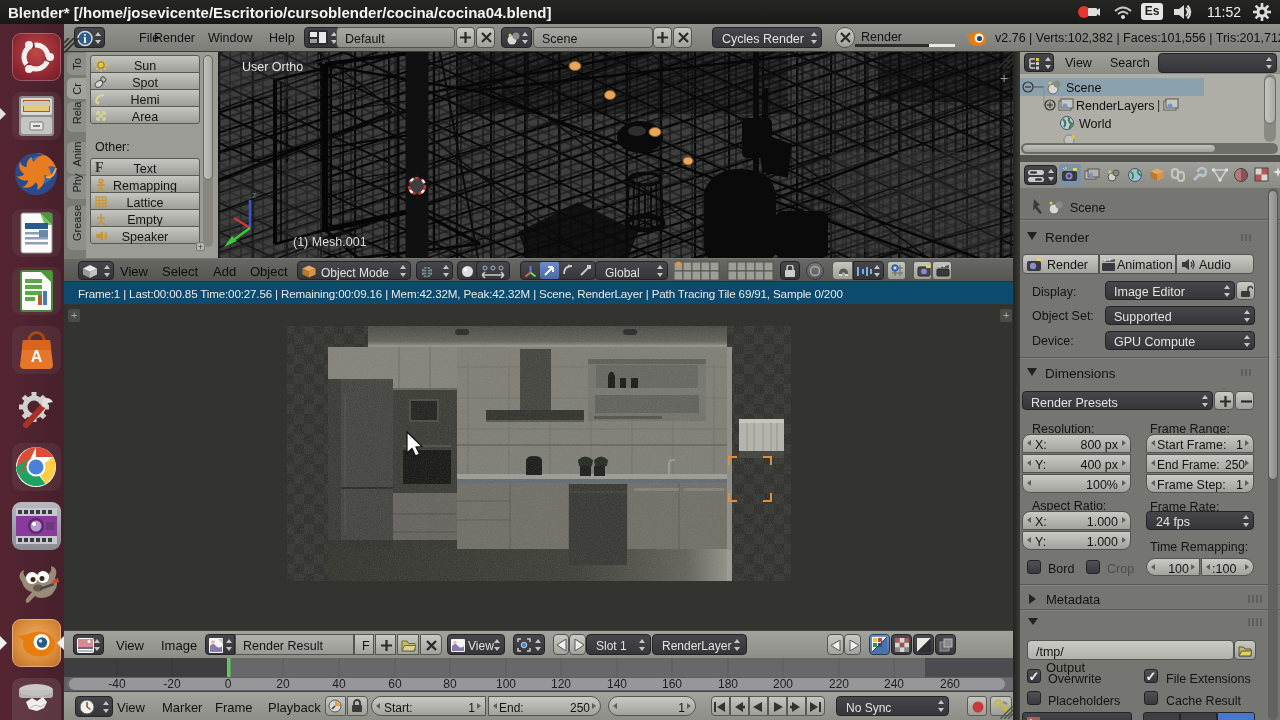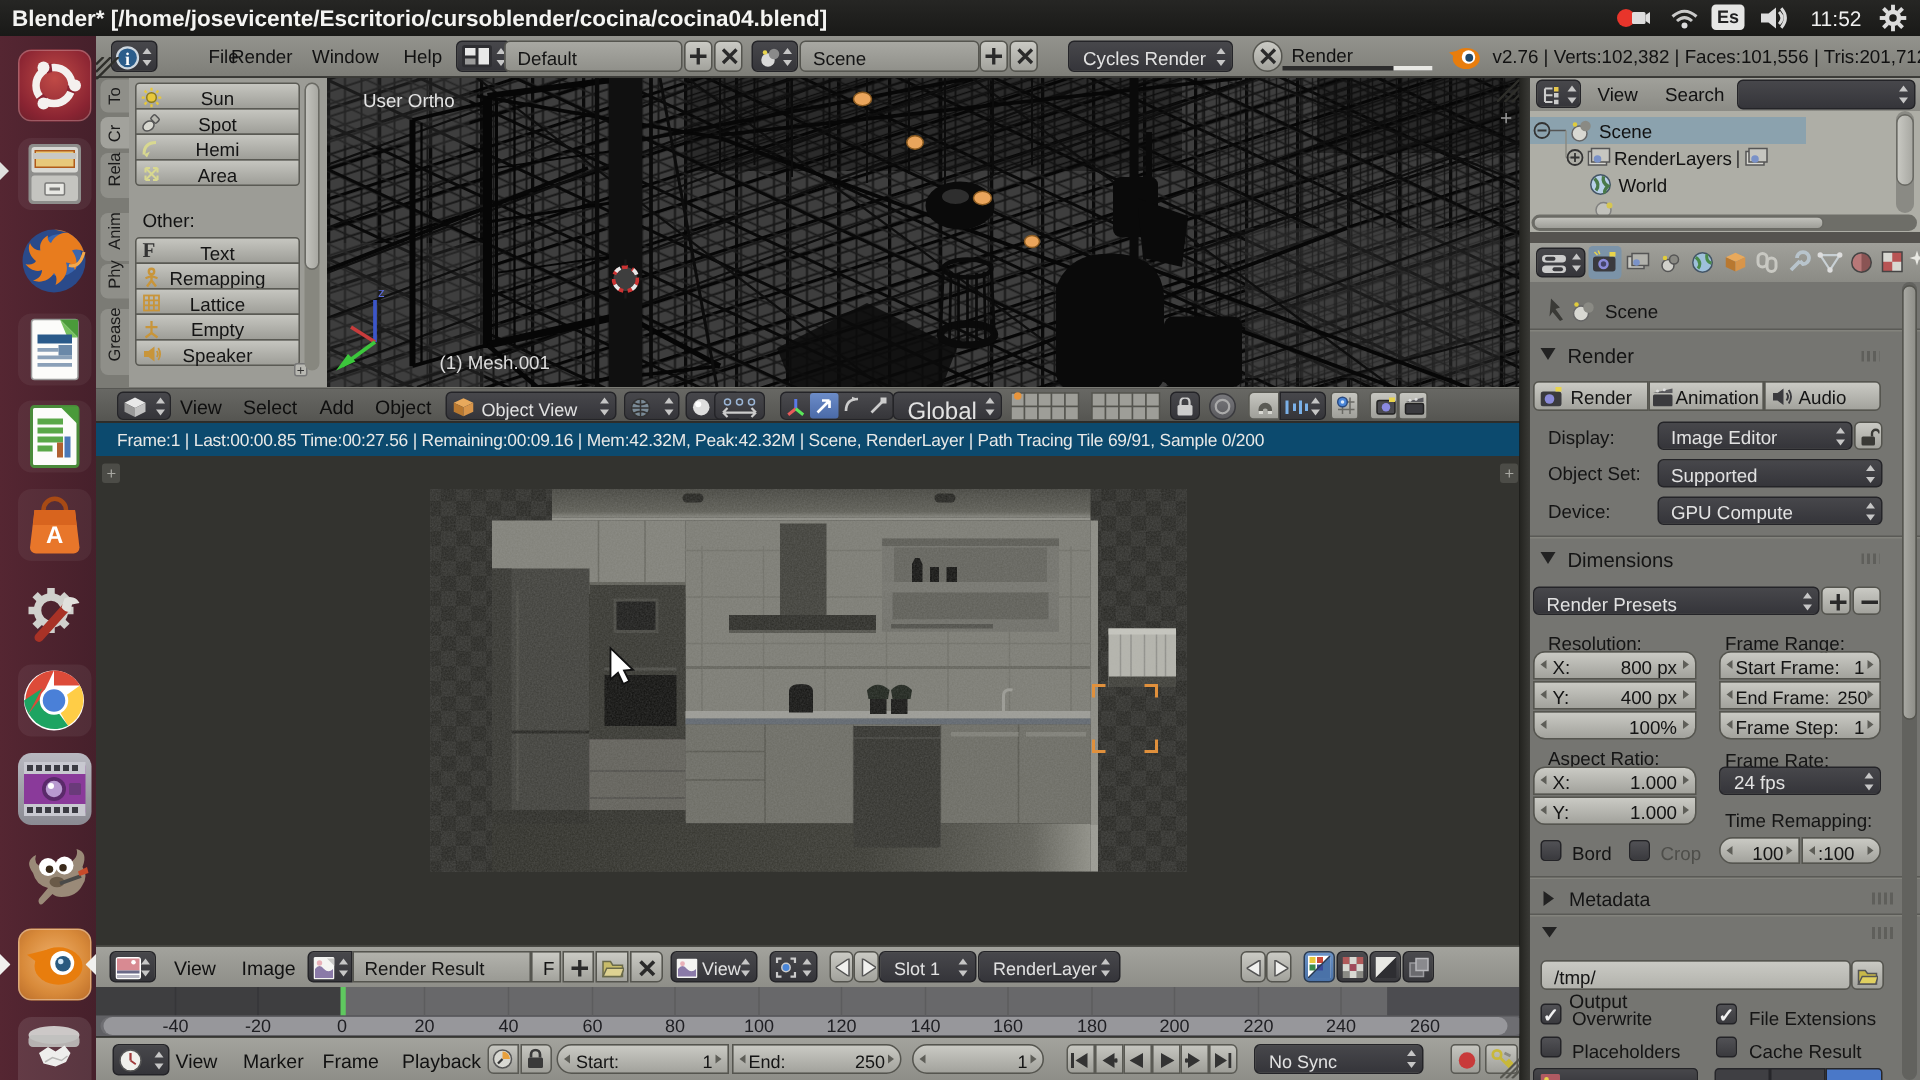--- a/index.html
+++ b/index.html
@@ -546,21 +546,21 @@
   <div class="abs t" style="left:56px;top:6px;color:#0e0e0e;">View</div>
   <div class="abs t" style="left:98px;top:6px;color:#0e0e0e;">Select</div>
   <div class="abs t" style="left:149px;top:6px;color:#0e0e0e;">Add</div>
   <div class="abs t" style="left:186px;top:6px;color:#0e0e0e;">Object</div>
   <div class="abs dd" style="left:233px;top:2px;width:114px;height:19px;">
       <svg width="14" height="13" style="position:absolute;left:4px;top:3px">
         <polygon points="7,0.5 13.5,3.5 7,6.5 0.5,3.5" fill="#e8a95c"></polygon>
         <polygon points="0.5,3.5 7,6.5 7,12.5 0.5,9.5" fill="#b87830"></polygon>
         <polygon points="13.5,3.5 7,6.5 7,12.5 13.5,9.5" fill="#d8954a"></polygon>
       </svg>
-      <span style="position:absolute;left:23px;top:4px;font-size:12px;">Object View</span>
+      <span style="position:absolute;left:23px;top:4px;font-size:12px;">Object Mode</span>
       <span class="ud"></span>
     </div>
   <div class="abs dd" style="left:352px;top:2px;width:37px;height:19px;"><svg width="14" height="14" style="margin:2.5px 0 0 3px">
         <circle cx="7" cy="7" r="6" fill="#7a8a96" stroke="#333"></circle>
         <path d="M1 7 H13 M7 1 V13 M2.5 3.5 Q7 6 11.5 3.5 M2.5 10.5 Q7 8 11.5 10.5" stroke="#333" fill="none"></path>
       </svg><span class="ud" style="right:2px"></span></div>
   <div class="abs dd" style="left:393px;top:2px;width:37px;height:19px;"><svg width="13" height="13" style="margin:3px 0 0 3px">
         <circle cx="6.5" cy="6.5" r="5.5" fill="#ddd"></circle>
         <circle cx="4.5" cy="4.5" r="2" fill="#fff"></circle>
       </svg><span class="ud" style="right:2px"></span></div>
@@ -586,21 +586,21 @@
     <svg width="13" height="13" style="position:absolute;left:41px;top:2px">
         <path d="M2 10 Q2 2 10 2" fill="none" stroke="#ccc" stroke-width="1.8"></path>
         <path d="M10 2 l-4 -1.5 v3 Z" fill="#ccc"></path>
       </svg>
     <svg width="13" height="13" style="position:absolute;left:58px;top:2px">
         <path d="M2 11 L9 4" stroke="#ccc" stroke-width="1.8"></path>
         <rect x="8" y="1" width="4" height="4" fill="#ccc"></rect>
       </svg>
   </div>
   <div class="abs dd" style="left:531px;top:2px;width:73px;height:19px;">
-      <span style="position:absolute;left:9px;top:4px;font-size:16px;">Global</span>
+      <span style="position:absolute;left:9px;top:4px;font-size:12px;">Global</span>
       <span class="ud"></span>
     </div>
 
   <svg width="100" height="20" style="position:absolute;left:610px;top:2px">
     <g fill="#9e9e98" stroke="#55554f" stroke-width="1">
       <rect x="0" y="1" width="9" height="9"></rect>
         <rect x="9" y="1" width="9" height="9"></rect>
         <rect x="18" y="1" width="9" height="9"></rect>
         <rect x="27" y="1" width="9" height="9"></rect>
         <rect x="36" y="1" width="9" height="9"></rect>

